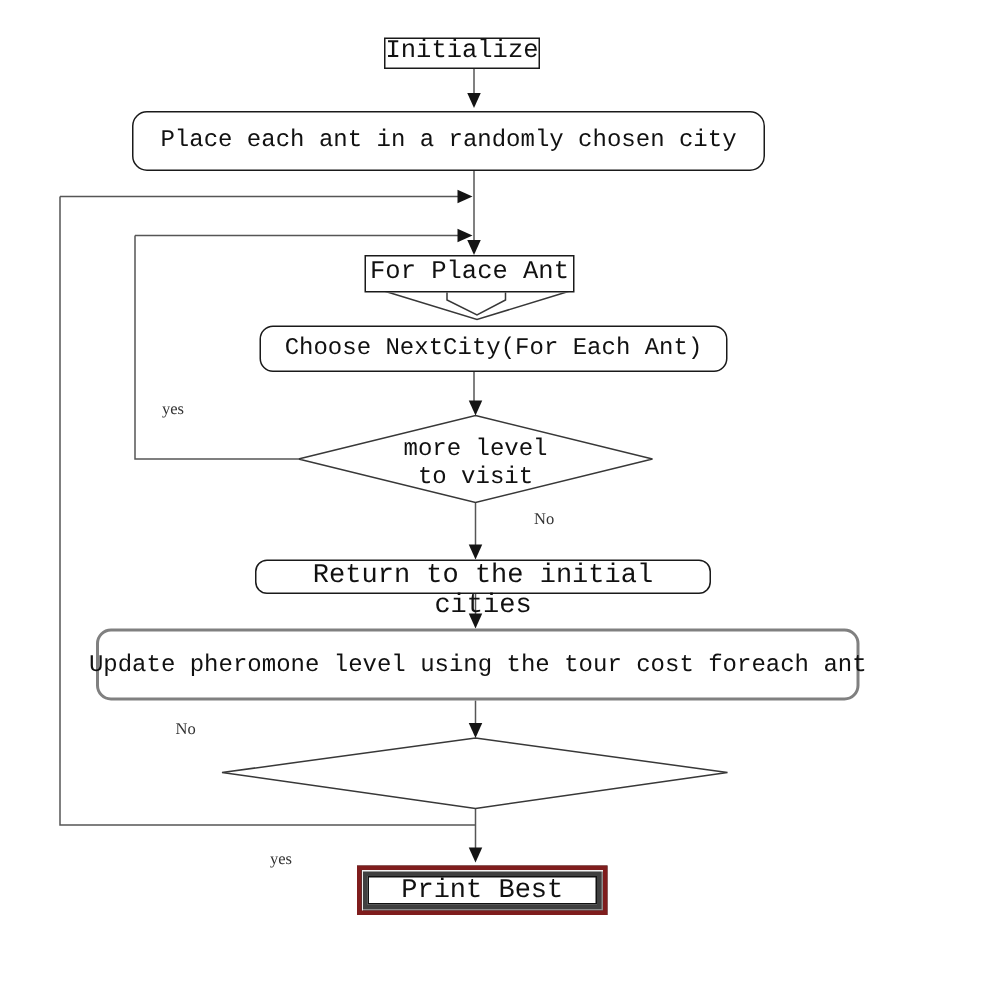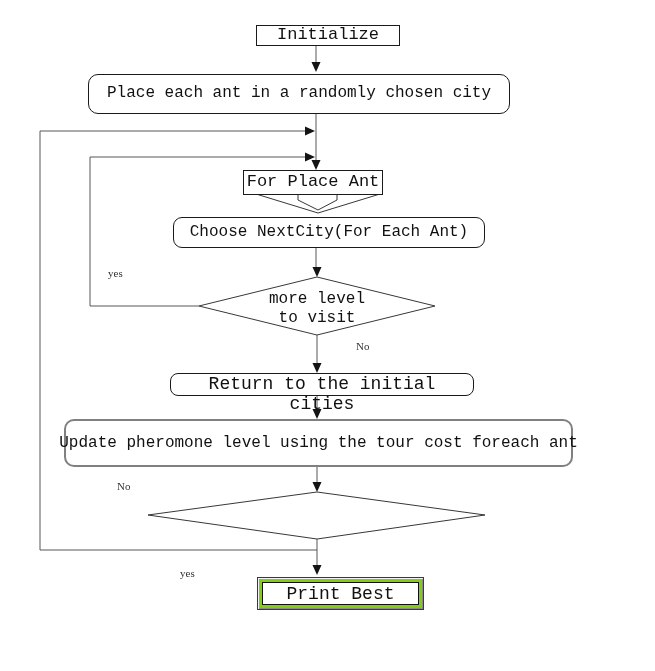--- a/index.html
+++ b/index.html
@@ -23,33 +23,33 @@
   .freetext{
     position:absolute;background:transparent;border:none;
     color:#111;text-align:center;white-space:nowrap;
   }
   .mono{font-family:"Liberation Mono","DejaVu Sans Mono",monospace;}
   .edge-label{
     position:absolute;
     font-family:Liberation Serif, serif;
     font-size:11px;color:#333;background:transparent;white-space:nowrap;
   }
-  #node-initialize{left:256px;top:25px;width:144px;height:21px;font-size:17px;}
+  #node-initialize{left:256px;top:25px;width:104px;height:21px;font-size:17px;}
   #node-place{left:88px;top:74px;width:422px;height:40px;border-radius:10px;}
   #node-for-each-ant{left:243px;top:170px;width:140px;height:25px;font-size:17px;}
   #node-choose-next{left:173px;top:217px;width:312px;height:31px;border-radius:9px;}
   #node-return-border{left:170px;top:373px;width:304px;height:23px;border-radius:8px;}
   #node-return-text{left:170px;top:374px;width:304px;font-size:18px;line-height:20px;}
   #node-update{left:64px;top:419px;width:509px;height:48px;border-radius:10px;
     border:2px solid #808080;flex-direction:row;line-height:20px;}
   #diamond1-text{left:199px;top:290px;width:236px;font-size:16px;line-height:19px;}
   #diamond2-text{left:148px;top:507px;width:337px;font-size:15px;}
   #node-print-outer{
-    position:absolute;left:257px;top:577px;width:167px;height:33px;
-    box-sizing:border-box;border:1px solid #7f1d1d;background:#84cc16;
+    position:absolute;left:238px;top:577px;width:167px;height:33px;
+    box-sizing:border-box;border:3px solid #7f1d1d;background:#404040;
     box-shadow:inset 1px 1px 0 #f2f2f2, inset -1px -1px 0 #8c8c8c;
     padding:4px;
   }
   #node-print-inner{
     box-sizing:border-box;width:100%;height:100%;
     border:1px solid #111;background:#ffffff;
     display:flex;align-items:center;justify-content:center;
     font-size:18px;color:#111;white-space:nowrap;
   }
   #label-yes1{left:108px;top:267px;}

